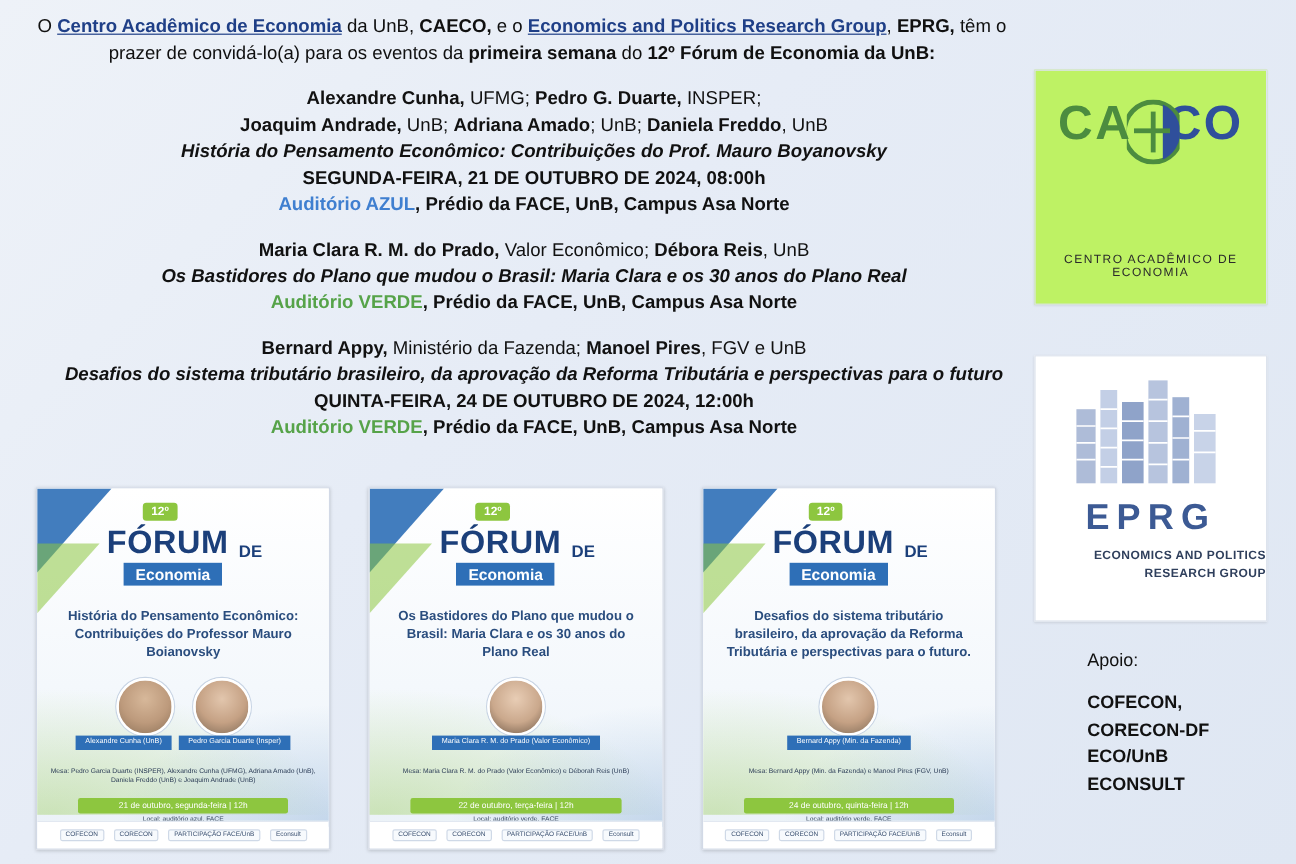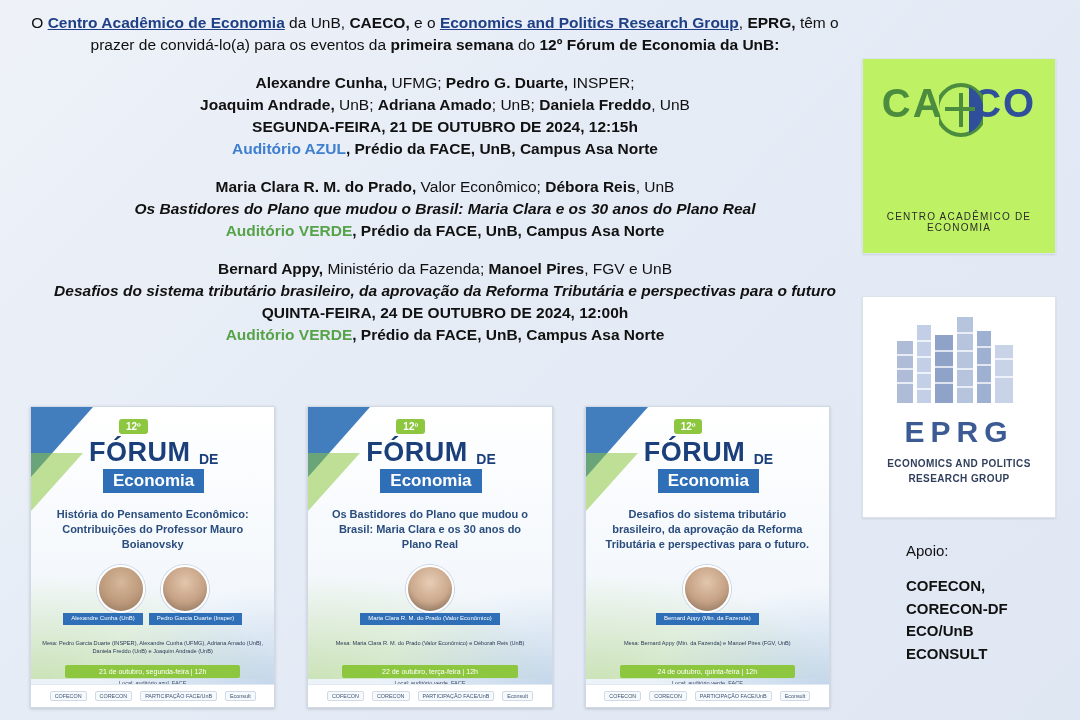--- a/index.html
+++ b/index.html
@@ -135,21 +135,21 @@
     color: #1b3f7a;
     font-weight: bold;
     font-size: 14px;
   }
   .econ-tag {
     position: absolute;
     left: 72px; top: 62px;
     background: #2e6fb7;
     color: #fff;
     font-weight: bold;
-    font-size: 17px;
+    font-size: 13px;
     padding: 2px 10px;
   }
   .poster-title {
     position: absolute;
     left: 16px; right: 16px;
     top: 100px;
     text-align: center;
     color: #2a4d7e;
     font-size: 11px;
     line-height: 1.35;
@@ -286,21 +286,21 @@
     left: 0; right: 0; top: 118px;
     text-align: center;
     color: #3c5a94;
     font-size: 30px;
     font-weight: bold;
     letter-spacing: 6px;
   }
   .eprg-sub {
     position: absolute;
     left: 0; right: 0; top: 160px;
-    text-align: center;
+    text-align: right;
     color: #2f3f5c;
     font-size: 10px;
     font-weight: bold;
     line-height: 1.45;
     letter-spacing: 0.4px;
   }
   .apoio {
     position: absolute;
     left: 906px; top: 542px;
     color: #111;
@@ -327,21 +327,22 @@
 
   <div class="events">
 
     <div class="event">
       <div class="ev-line ev-speakers">
         <span class="bold">Alexandre Cunha,</span><span> UFMG; </span><span class="bold">Pedro G. Duarte,</span><span> INSPER;</span>
       </div>
       <div class="ev-line ev-speakers">
         <span class="bold">Joaquim Andrade,</span><span> UnB; </span><span class="bold">Adriana Amado</span><span>; UnB; </span><span class="bold">Daniela Freddo</span><span>, UnB</span>
       </div>
-      <div class="ev-line ev-date">SEGUNDA-FEIRA, 21 DE OUTUBRO DE 2024, 12:15h</div>
+      <div class="ev-line ev-title">História do Pensamento Econômico: Contribuições do Prof. Mauro Boyanovsky</div>
+      <div class="ev-line ev-date">SEGUNDA-FEIRA, 21 DE OUTUBRO DE 2024, 08:00h</div>
       <div class="ev-line ev-venue">
         <span class="aud-azul">Auditório AZUL</span><span>, Prédio da FACE, UnB, Campus Asa Norte</span>
       </div>
     </div>
 
     <div class="event">
       <div class="ev-line ev-speakers">
         <span class="bold">Maria Clara R. M. do Prado,</span><span> Valor Econômico; </span><span class="bold">Débora Reis</span><span>, UnB</span>
       </div>
       <div class="ev-line ev-title">Os Bastidores do Plano que mudou o Brasil: Maria Clara e os 30 anos do Plano Real</div>

